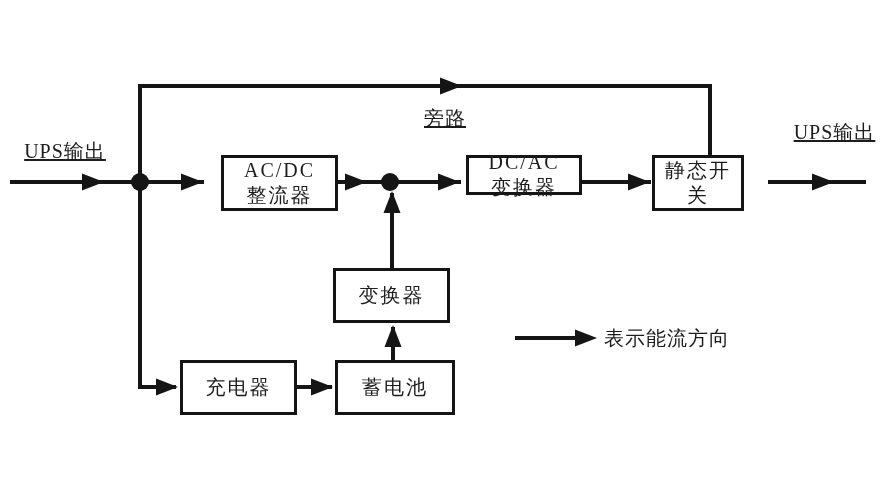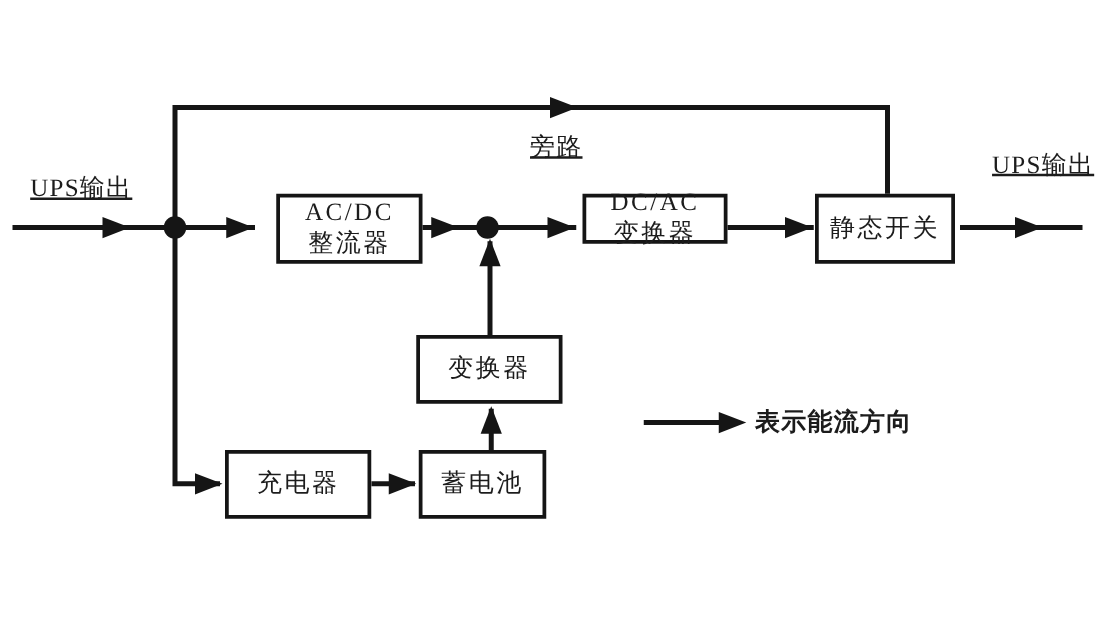--- a/index.html
+++ b/index.html
@@ -81,37 +81,37 @@
   <div class="block" style="left:205px;top:155px;width:117px;height:56px;margin-left:16px;">
     <span>AC/DC</span>
     <span>整流器</span>
   </div>
 
   <div class="block" style="left:466px;top:155px;width:116px;height:40px;">
     <span>DC/AC</span>
     <span>变换器</span>
   </div>
 
-  <div class="block" style="left:652px;top:155px;width:112px;height:56px;">
+  <div class="block" style="left:652px;top:155px;width:92px;height:56px;">
     <span>静态开关</span>
   </div>
 
   <div class="block" style="left:333px;top:268px;width:117px;height:55px;">
     <span>变换器</span>
   </div>
 
   <div class="block" style="left:180px;top:360px;width:117px;height:55px;">
     <span>充电器</span>
   </div>
 
-  <div class="block" style="left:335px;top:360px;width:102px;height:55px;">
+  <div class="block" style="left:335px;top:360px;width:120px;height:55px;">
     <span>蓄电池</span>
   </div>
 
   <div class="lbl center" style="left:10px;top:139px;width:110px;">UPS输出</div>
 
   <div class="lbl center" style="left:781px;top:120px;width:107px;">UPS输出</div>
 
   <div class="lbl center" style="left:405px;top:106px;width:80px;">旁路</div>
 
-  <div class="lbl" style="left:604px;top:326px;font-weight:bold;">表示能流方向</div>
+  <div class="lbl" style="left:604px;top:326px;">表示能流方向</div>
 
 </div>
 
 </body></html>

